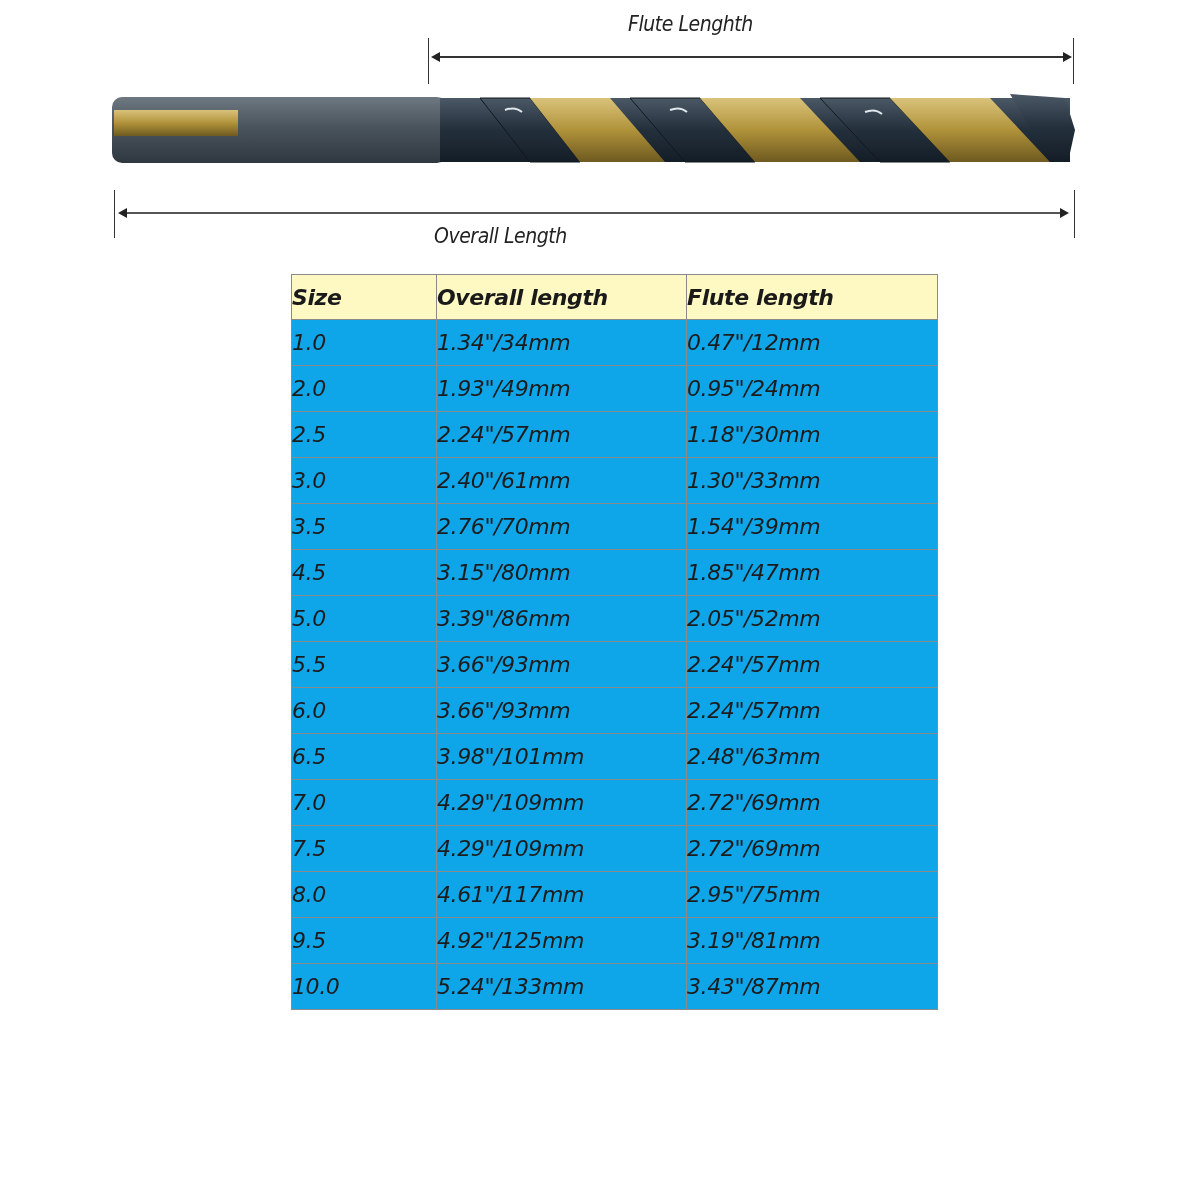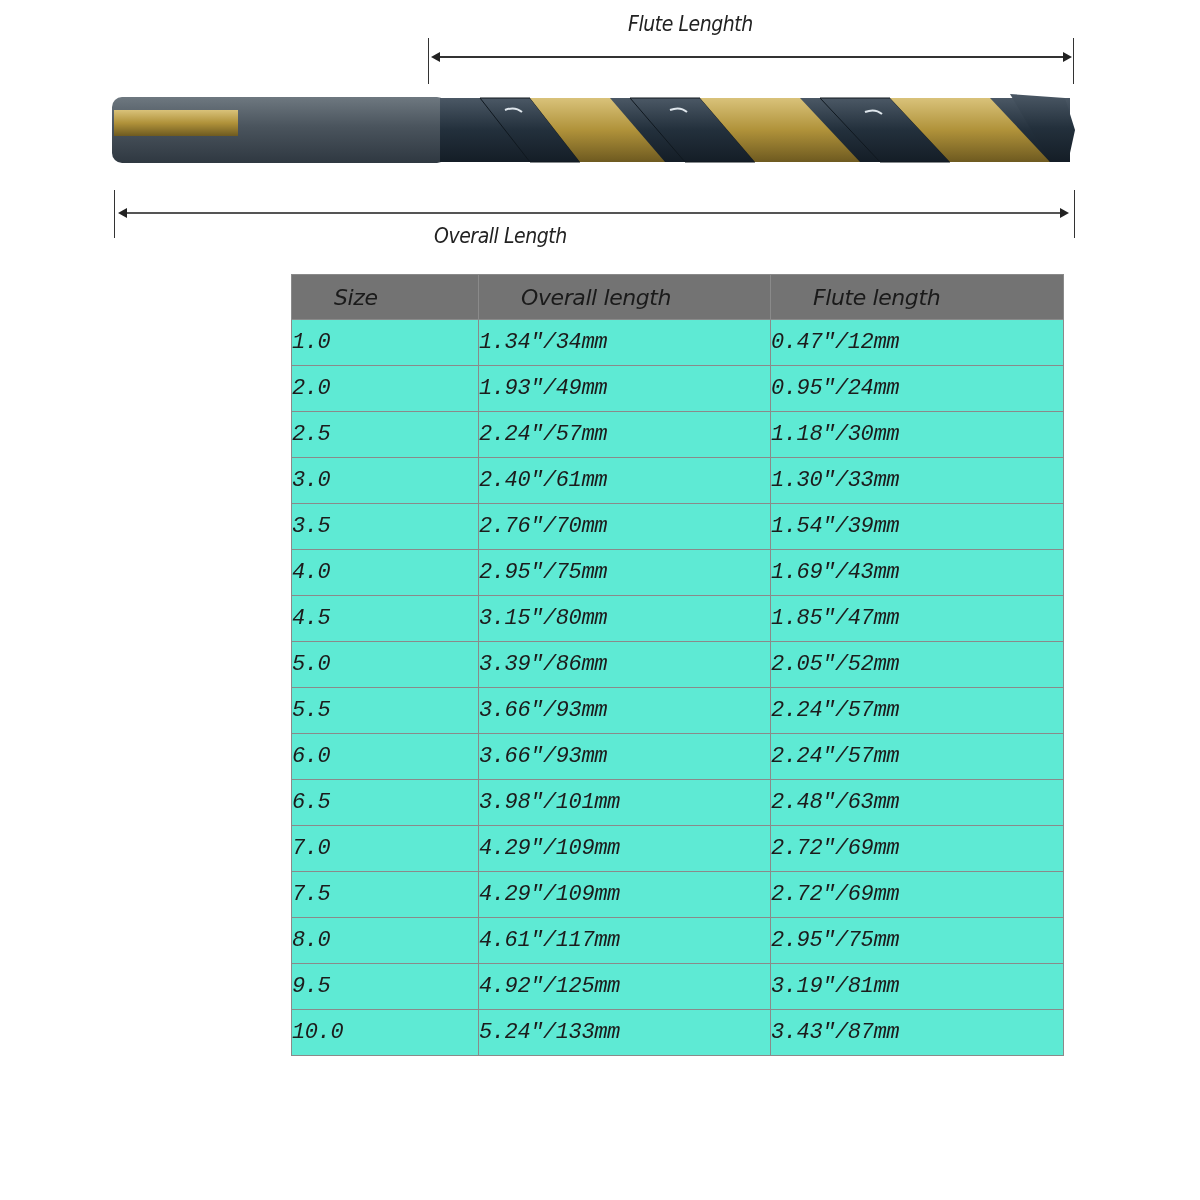--- a/index.html
+++ b/index.html
@@ -6,22 +6,22 @@
   body{width:1200px;height:1200px;position:relative;overflow:hidden;font-family:"DejaVu Sans",sans-serif;color:#1c1c1c;}
   .label{position:absolute;font-style:italic;font-size:21px;letter-spacing:-0.5px;color:#222;transform:scaleX(0.9);transform-origin:left top;}
   .dim-line{position:absolute;height:2px;background:#333;}
   .tick{position:absolute;width:1px;background:#333;}
   .arrow-l,.arrow-r{position:absolute;width:0;height:0;border-top:5px solid transparent;border-bottom:5px solid transparent;}
   .arrow-l{border-right:9px solid #222;}
   .arrow-r{border-left:9px solid #222;}
   .drill{position:absolute;left:110px;top:90px;width:970px;height:80px;}
   table.spec{position:absolute;left:291px;top:274px;width:645px;border-collapse:collapse;table-layout:fixed;}
   table.spec th,table.spec td{border:1.5px solid #8a8a8a;font-style:italic;font-size:22px;letter-spacing:-0.4px;height:45px;padding:0;vertical-align:middle;}
-  table.spec th{background:#737373;font-weight:normal;color:#1a1a1a;height:44px;padding-left:42px;}
-  table.spec td{background:#5eead4;font-family:Liberation Mono, monospace;}
+  table.spec th{background:#fef9c3;font-weight:bold;color:#1a1a1a;height:44px;}
+  table.spec td{background:#0ea5e9;}
   .c0{width:144px;} .c1{width:249px;} .c2{width:250px;margin-top:20px;}
   th.c0,td.c0{text-align:left;padding-left:50px;}
   th.c1,td.c1{text-align:left;padding-left:48px;}
   th.c2,td.c2{text-align:left;padding-left:53px;}
 </style>
 </head>
 <body>
 
 <div class="label" style="left:628px;top:12px;">Flute Lenghth</div>
 <div class="tick" style="left:428px;top:38px;height:46px;"></div>
@@ -104,25 +104,20 @@
         <td class="c0">3.0</td>
         <td class="c1">2.40"/61mm</td>
         <td class="c2">1.30"/33mm</td>
       </tr>
       <tr>
         <td class="c0">3.5</td>
         <td class="c1">2.76"/70mm</td>
         <td class="c2">1.54"/39mm</td>
       </tr>
       <tr>
-        <td class="c0">4.0</td>
-        <td class="c1">2.95"/75mm</td>
-        <td class="c2">1.69"/43mm</td>
-      </tr>
-      <tr>
         <td class="c0">4.5</td>
         <td class="c1">3.15"/80mm</td>
         <td class="c2">1.85"/47mm</td>
       </tr>
       <tr>
         <td class="c0">5.0</td>
         <td class="c1">3.39"/86mm</td>
         <td class="c2">2.05"/52mm</td>
       </tr>
       <tr>

